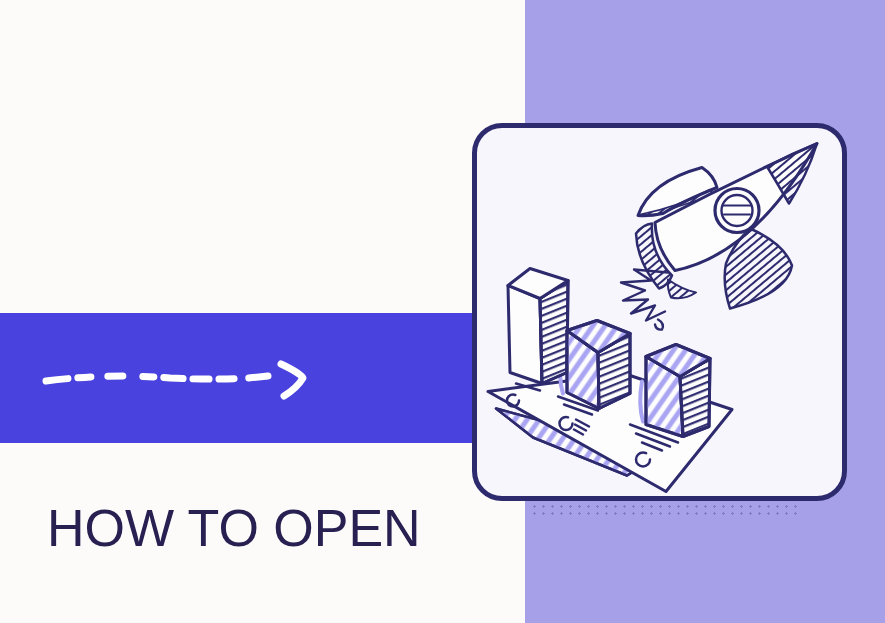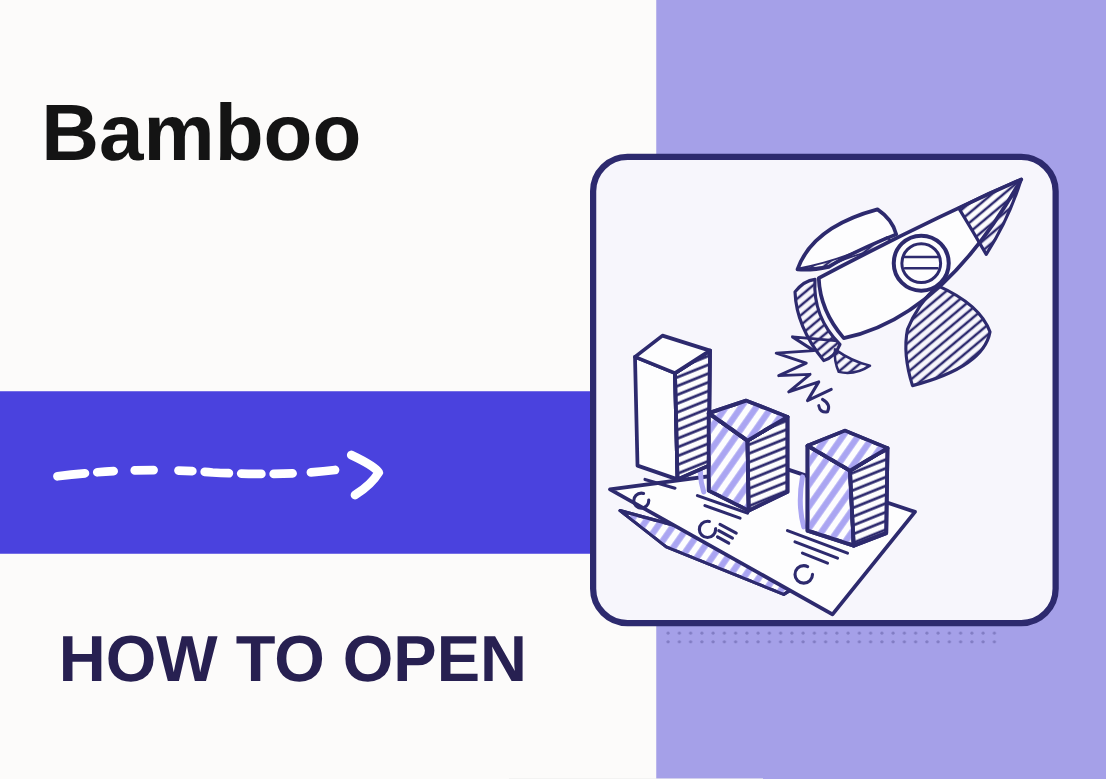--- a/index.html
+++ b/index.html
@@ -32,21 +32,21 @@
     font-size:64px;font-weight:bold;color:var(--title-color);
     line-height:100px;letter-spacing:0px;
   }
   .band{
     position:absolute;left:0;top:313px;width:472px;height:130px;
     background:var(--accent-blue);
   }
   .band svg{position:absolute;left:0;top:0;}
   .subtitle{
     position:absolute;left:47px;top:502px;
-    font-size:52px;font-weight:bold;color:var(--subtitle-color);
+    font-size:52px;font-weight:normal;color:var(--subtitle-color);
     letter-spacing:0px;line-height:1.0;
   }
   .halftone{
     position:absolute;left:530px;top:503px;width:270px;height:12px;
     background-image:radial-gradient(circle,rgba(45,42,110,.30) 1.2px,transparent 1.4px);
     background-size:9px 7px;
   }
   .card{
     position:absolute;left:472px;top:123px;width:375px;height:378px;
     background:var(--card-bg);
@@ -60,21 +60,20 @@
   .nofill{fill:none;}
 </style>
 </head>
 <body>
 
 <div class="canvas">
 
   <div class="panel-purple"></div>
 
   <div class="title">
-    <div>Bamboo</div>
   </div>
 
   <div class="band">
     <svg width="472" height="130" viewBox="0 0 472 130" aria-hidden="true">
       <path d="M46,68 Q110,60 170,65 Q230,68 268,63" fill="none" stroke="var(--arrow-color)" stroke-width="7" stroke-linecap="round" stroke-dasharray="22 10 13 17 15 20 11 10 19 10 16 10 15 15 20 99"></path>
       <path d="M281,51 Q300,60 303,65 Q297,75 284,83" fill="none" stroke="var(--arrow-color)" stroke-width="7" stroke-linecap="round" stroke-linejoin="round"></path>
     </svg>
   </div>
 
   <div class="subtitle">HOW TO OPEN</div>

